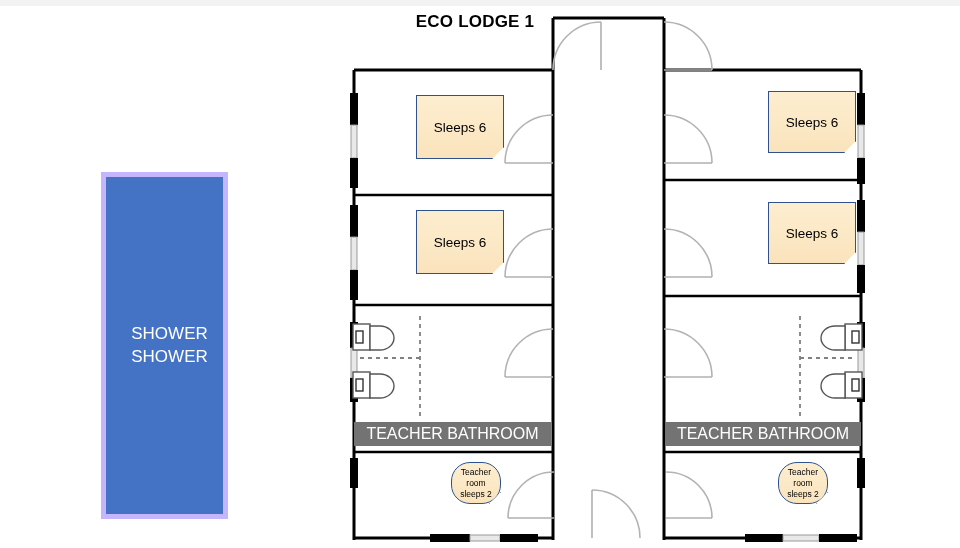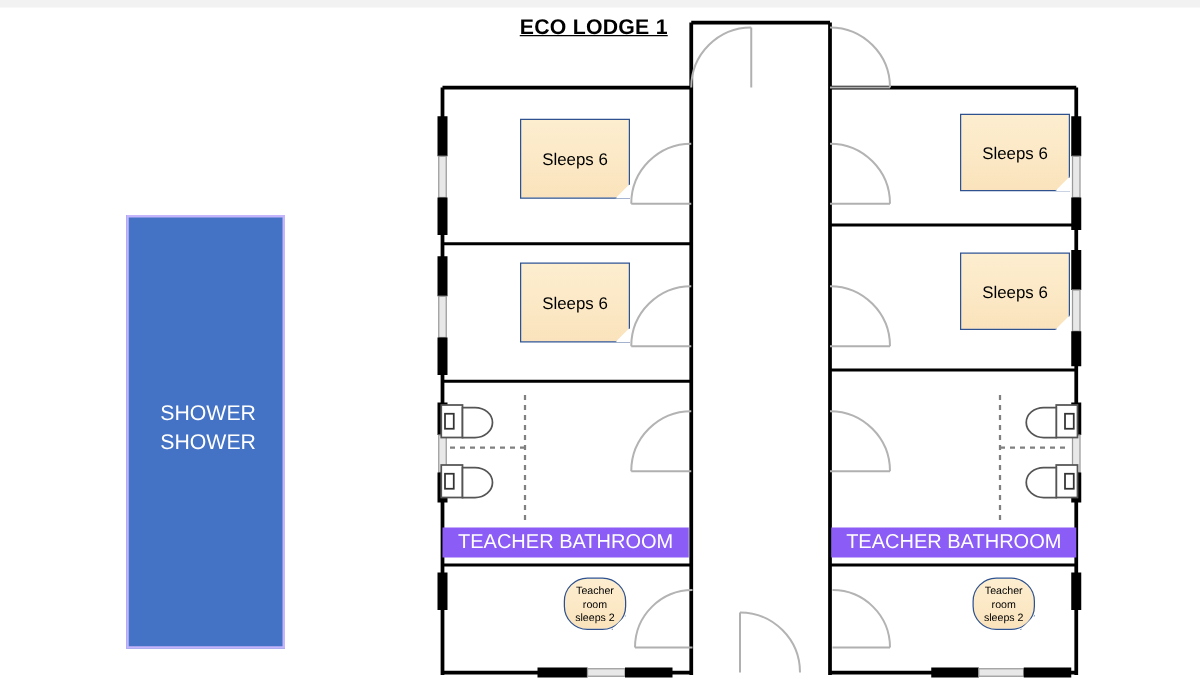--- a/index.html
+++ b/index.html
@@ -26,31 +26,30 @@
   #plan-title {
     position: absolute;
     left: 380px;
     top: 12px;
     width: 190px;
     text-align: center;
     font-size: 17px;
     font-weight: bold;
     color: #000000;
     letter-spacing: 0.2px;
-    text-decoration: underline;
   }
   
   #shower-block {
     position: absolute;
     left: 101px;
     top: 172px;
     width: 127px;
     height: 347px;
     background: #4472c4;
-    border: 2px solid #c4b5fd;
+    border: 5px solid #c4b5fd;
     box-sizing: border-box;
   }
   #shower-block .sb-label {
     position: absolute;
     left: 0;
     top: 145px;
     width: 127px;
     text-align: center;
     color: #ffffff;
     font-size: 17px;
@@ -92,21 +91,21 @@
   .note-small { font-size: 8.5px; line-height: 11px; border-radius: 19px; }
   #note-left-top   { left: 390px; top:  95px; width: 88px; height: 64px; }
   #note-left-mid   { left: 390px; top: 210px; width: 88px; height: 64px; }
   #note-right-top  { left: 742px; top:  91px; width: 88px; height: 62px; }
   #note-right-mid  { left: 742px; top: 202px; width: 88px; height: 62px; }
   #note-teacher-left  { left: 425px; top: 462px; width: 50px; height: 42px; }
   #note-teacher-right { left: 752px; top: 462px; width: 50px; height: 42px; }
   
   .banner {
     position: absolute;
-    background: #8b5cf6;
+    background: #737373;
     color: #ffffff;
     font-size: 16px;
     display: flex;
     align-items: center;
     justify-content: center;
     box-sizing: border-box;
   }
   #banner-left  { left: 354px; top: 422px; width: 197px; height: 24px; }
   #banner-right { left: 665px; top: 422px; width: 196px; height: 24px; }
 </style>

